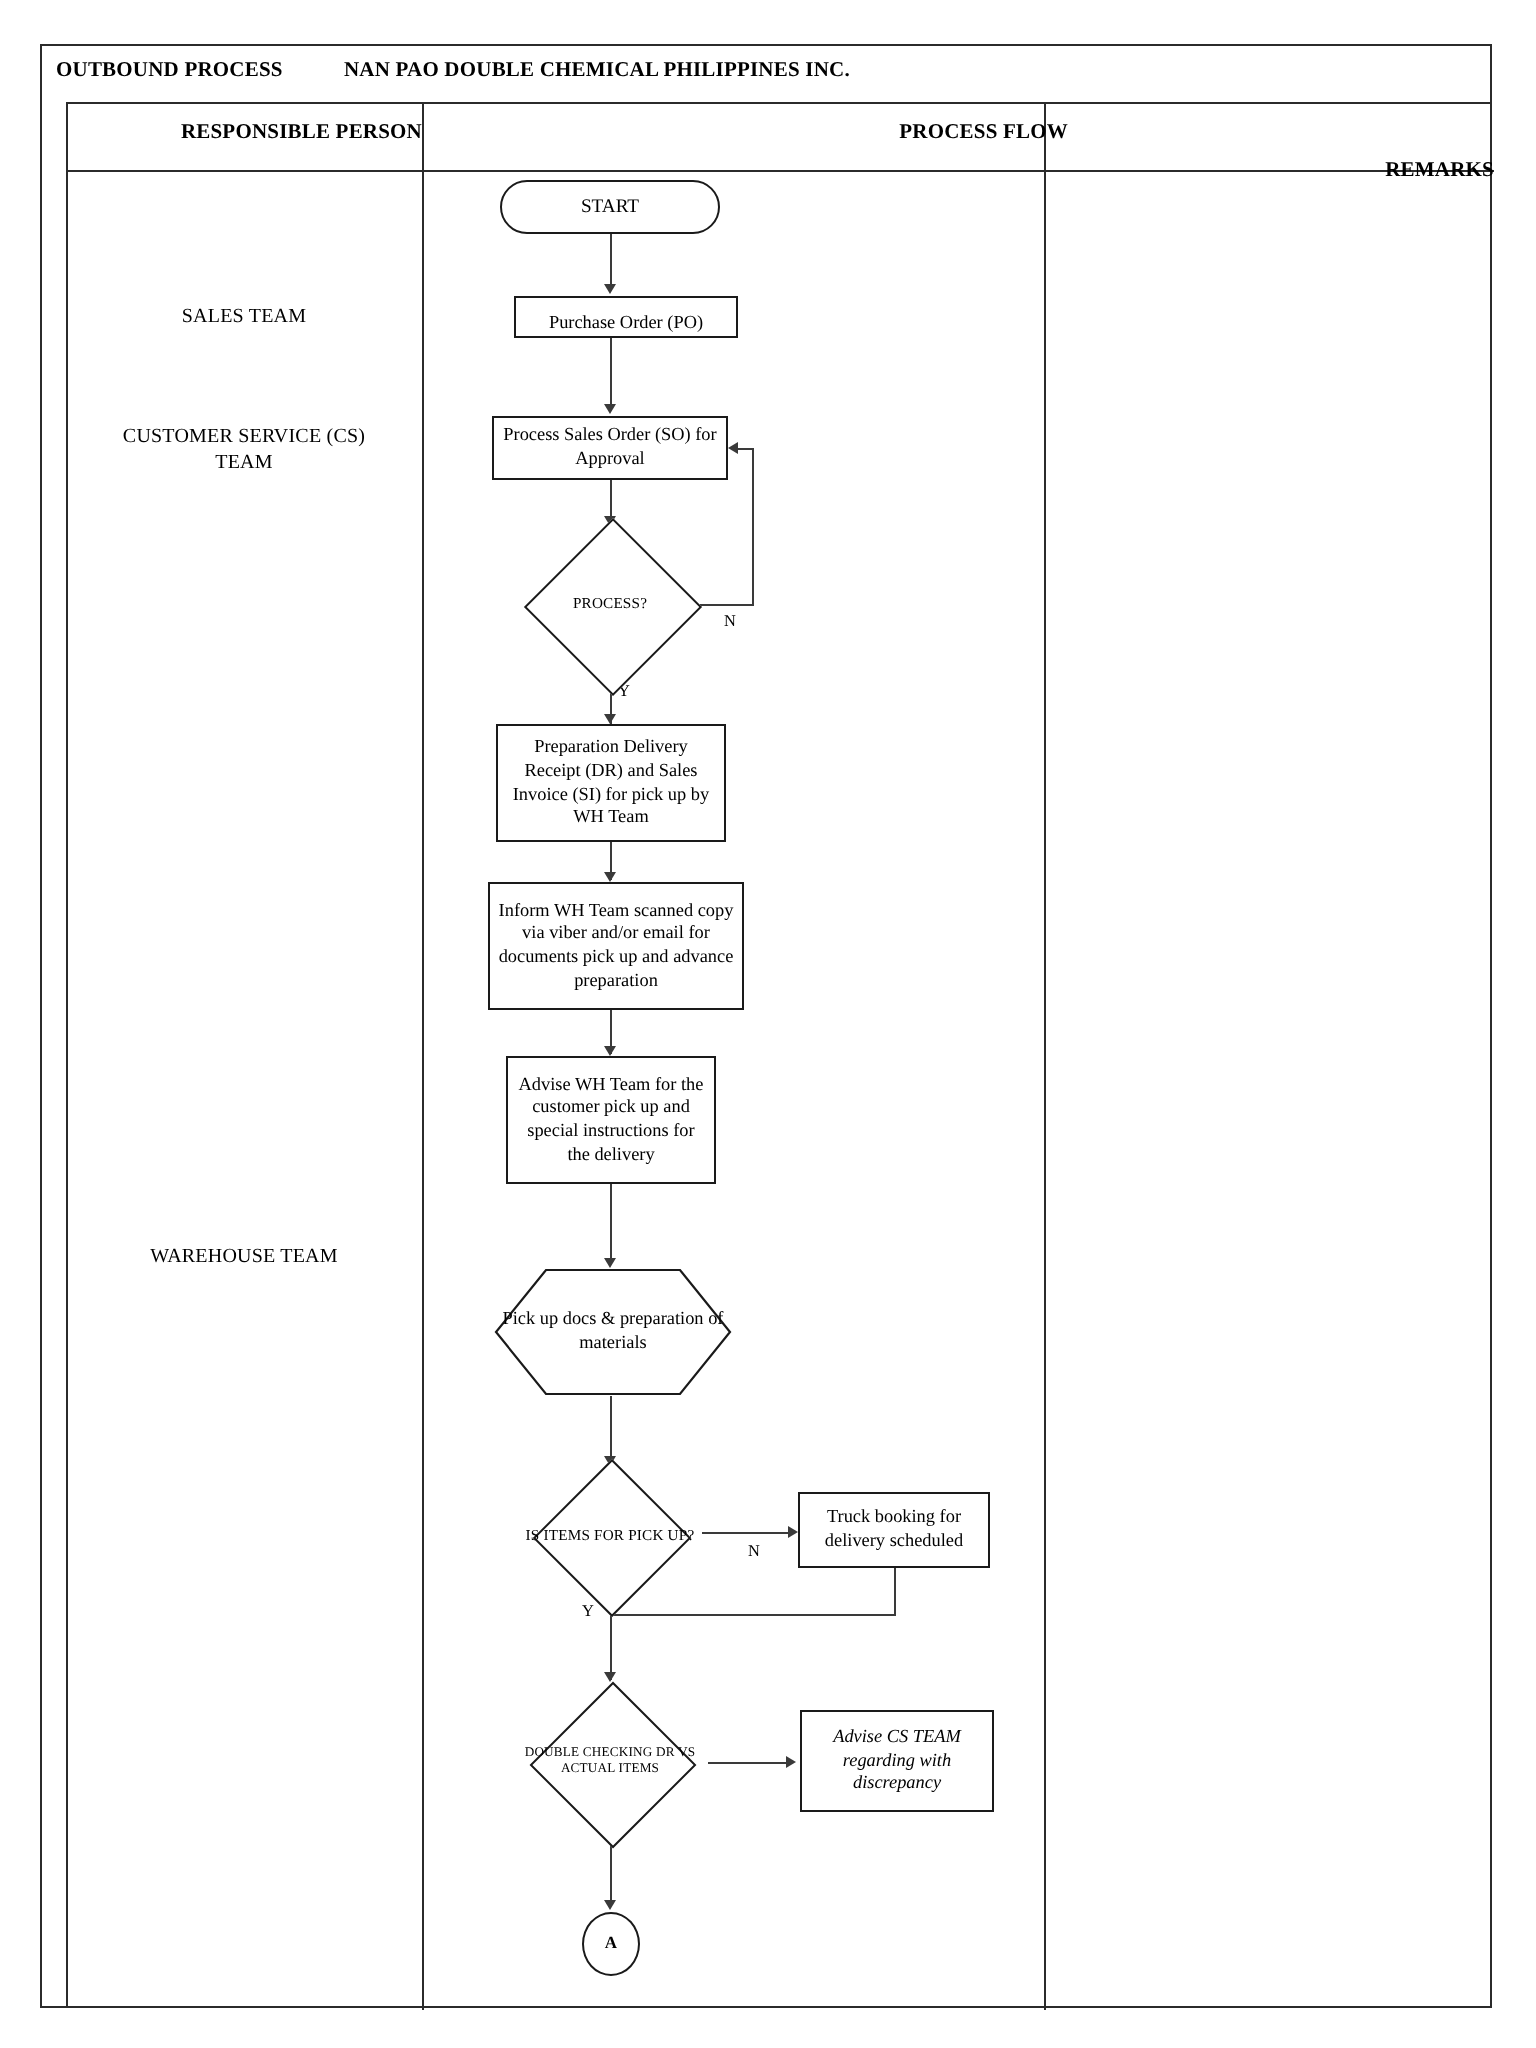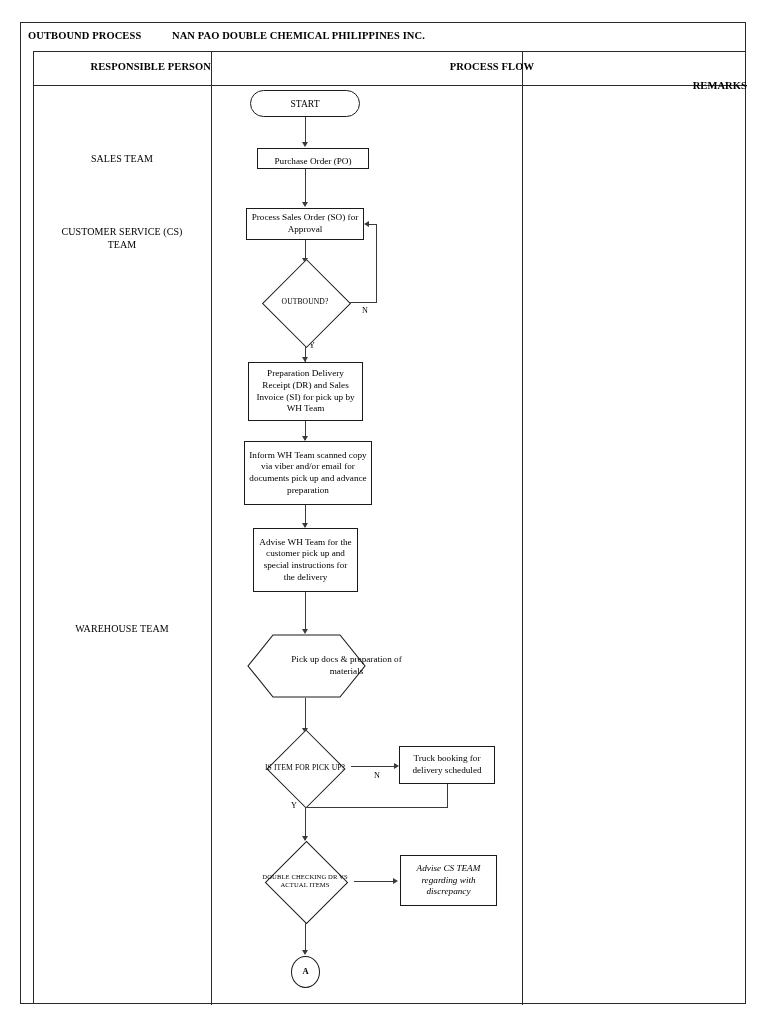--- a/index.html
+++ b/index.html
@@ -162,21 +162,20 @@
   .hexagon-label {
     position: absolute;
     left: 0; top: 0;
     width: 100%; height: 100%;
     display: flex;
     align-items: center;
     justify-content: center;
     text-align: center;
     font-size: 9.2px;
     line-height: 11.6px;
-    margin-left: 40px;
   }
 
   
   .vline {
     position: absolute;
     width: 0;
     border-left: 1.1px solid #3a3a3a;
   }
   .hline {
     position: absolute;
@@ -226,21 +225,21 @@
     <div id="header-divider"></div>
     <div class="col-divider" id="divider-1"></div>
     <div class="col-divider" id="divider-2"></div>
 
     <div class="col-header" id="header-responsible">RESPONSIBLE PERSON</div>
     <div class="col-header" id="header-process">PROCESS FLOW</div>
     <div class="col-header" id="header-remarks">REMARKS</div>
   </div>
 
   <div class="role-label" style="left:43px; top:152px; width:158px;">SALES TEAM</div>
-  <div class="role-label" style="left:48px; top:225px; width:148px;">CUSTOMER SERVICE (CS) TEAM</div>
+  <div class="role-label" style="left:48px; top:212px; width:148px;">CUSTOMER SERVICE (CS) TEAM</div>
   <div class="role-label" style="left:43px; top:622px; width:158px;">WAREHOUSE TEAM</div>
 
   <div class="vline" style="left:305px; top:117px; height:26px;"></div>
   <div class="arrow-down" style="left:301.6px; top:142px;"></div>
 
   <div class="vline" style="left:305px; top:169px; height:34px;"></div>
   <div class="arrow-down" style="left:301.6px; top:202px;"></div>
 
   <div class="vline" style="left:305px; top:240px; height:20px;"></div>
   <div class="arrow-down" style="left:301.6px; top:258px;"></div>
@@ -291,21 +290,21 @@
   <div class="node process" style="left:257px; top:148px; width:112px; height:21px;align-items:flex-end;">
     <span class="node-text">Purchase Order (PO)</span>
   </div>
 
   <div class="node process" style="left:246px; top:208px; width:118px; height:32px;">
     <span class="node-text">Process Sales Order (SO) for Approval</span>
   </div>
 
   <div class="diamond-wrap" style="left:260px; top:259px; width:90px; height:86px;">
     <div class="diamond-shape" style="width:61px; height:61px; margin-left:-30.5px; margin-top:-30.5px; transform:rotate(45deg);"></div>
-    <div class="diamond-label">OUTBOUND?</div>
+    <div class="diamond-label">PROCESS?</div>
   </div>
 
   <div class="node process" style="left:244px; top:441px; width:128px; height:64px;">
     <span class="node-text">Inform WH Team scanned copy via viber and/or email for documents pick up and advance preparation</span>
   </div>
 
   <div class="node process" style="left:248px; top:362px; width:115px; height:59px;">
     <span class="node-text">Preparation Delivery Receipt (DR) and Sales Invoice (SI) for pick up by WH Team</span>
   </div>
 
@@ -315,21 +314,21 @@
 
   <div class="hexagon-wrap" style="left:247px; top:634px; width:119px; height:64px;">
     <svg width="119" height="64" viewBox="0 0 119 64" style="position:absolute; left:0; top:0;">
       <polygon points="26,1 93,1 118,32 93,63 26,63 1,32" fill="#ffffff" stroke="#1a1a1a" stroke-width="1.1"></polygon>
     </svg>
     <div class="hexagon-label">Pick up docs &amp; preparation of materials</div>
   </div>
 
   <div class="diamond-wrap" style="left:258px; top:730px; width:94px; height:76px;">
     <div class="diamond-shape" style="width:54px; height:54px; margin-left:-27px; margin-top:-27px; transform:rotate(45deg);"></div>
-    <div class="diamond-label">IS ITEM FOR PICK UP?</div>
+    <div class="diamond-label">IS ITEMS FOR PICK UP?</div>
   </div>
 
   <div class="node process" style="left:399px; top:746px; width:96px; height:38px;">
     <span class="node-text">Truck booking for delivery scheduled</span>
   </div>
 
   <div class="diamond-wrap" style="left:256px; top:841px; width:98px; height:80px;">
     <div class="diamond-shape" style="width:57px; height:57px; margin-left:-28.5px; margin-top:-28.5px; transform:rotate(45deg);"></div>
     <div class="diamond-label small">DOUBLE CHECKING DR VS ACTUAL ITEMS</div>
   </div>

